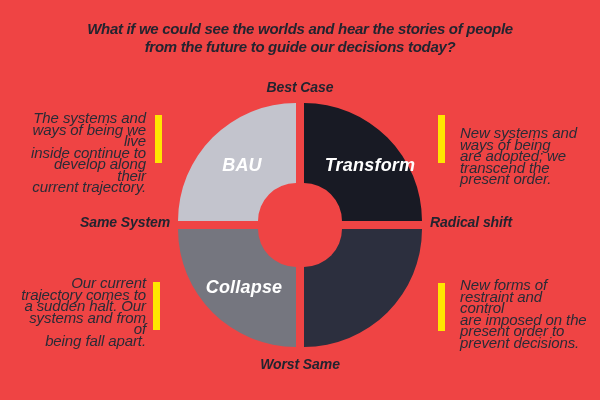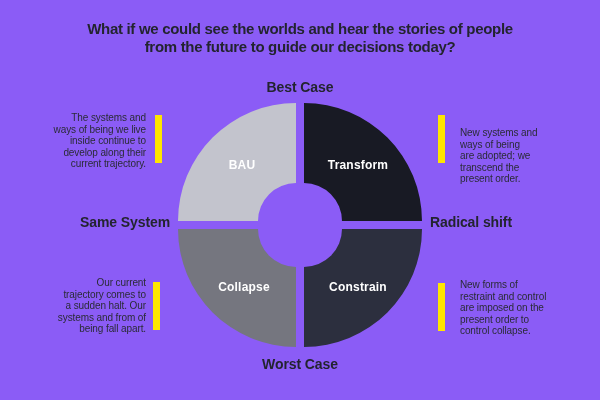--- a/index.html
+++ b/index.html
@@ -4,63 +4,64 @@
 <style>
   html, body { margin: 0; padding: 0; }
   body {
     font-family: "Liberation Sans", "DejaVu Sans", sans-serif;
     background: #ffffff;
   }
   .canvas {
     position: relative;
     width: 600px;
     height: 400px;
-    background: #8b5cf6;
+    background: #ef4444;
     overflow: hidden;
+    font-style: italic;
   }
   .title {
     position: absolute;
     left: 0; right: 0; top: 20px;
     text-align: center;
     font-size: 15px;
     line-height: 17.5px;
     font-weight: 600;
     letter-spacing: -0.3px;
     color: #23242f;
     white-space: pre-line;
   }
   .donut { position: absolute; left: 0; top: 0; }
   .qlabel {
     position: absolute;
     transform: translate(-50%, -50%);
     color: #ffffff;
-    font-size: 12px;
+    font-size: 18px;
     font-weight: bold;
     letter-spacing: 0.2px;
     white-space: nowrap;
   }
   .ql-bau       { left: 242px; top: 165px; }
-  .ql-transform { left: 358px; top: 165px; text-align: center; }
+  .ql-transform { left: 370px; top: 165px; text-align: center; }
   .ql-collapse  { left: 244px; top: 287px; text-align: right; }
   .ql-constrain { left: 358px; top: 287px; }
   .axis {
     position: absolute;
     font-size: 14px;
     font-weight: bold;
     letter-spacing: -0.1px;
     color: #23242f;
     white-space: nowrap;
   }
   .axis-top    { left: 300px; top: 87px;  transform: translate(-50%, -50%); }
   .axis-bottom { left: 300px; top: 364px; transform: translate(-50%, -50%); }
   .axis-left   { right: 430px; top: 222px; transform: translateY(-50%); }
   .axis-right  { left: 430px;  top: 222px; transform: translateY(-50%); }
   .ann {
     position: absolute;
-    font-size: 10px;
+    font-size: 15px;
     line-height: 11.5px;
     letter-spacing: -0.1px;
     font-weight: 500;
     color: #2a2b36;
     white-space: pre-line;
   }
   .ann-tl { left: 24px;  top: 112px; width: 122px; text-align: right; }
   .ann-tr { left: 460px; top: 112px; width: 122px; text-align: left; margin-top: 15px; }
   .ann-bl { left: 20px;  top: 277px; width: 126px; text-align: right; }
   .ann-br { left: 460px; top: 279px; width: 128px; text-align: left; }
@@ -86,24 +87,23 @@
   <svg class="donut" width="600" height="400" viewBox="0 0 600 400" aria-hidden="true">
     <path transform="translate(296,221) rotate(270)" d="M 0 -118 A 118 118 0 0 1 118 0 L 38 0 A 38 38 0 0 0 0 -38 Z" fill="#c3c4cd"></path>
     <path transform="translate(304,221)" d="M 0 -118 A 118 118 0 0 1 118 0 L 38 0 A 38 38 0 0 0 0 -38 Z" fill="#181a24"></path>
     <path transform="translate(296,229) rotate(180)" d="M 0 -118 A 118 118 0 0 1 118 0 L 38 0 A 38 38 0 0 0 0 -38 Z" fill="#75767f"></path>
     <path transform="translate(304,229) rotate(90)" d="M 0 -118 A 118 118 0 0 1 118 0 L 38 0 A 38 38 0 0 0 0 -38 Z" fill="#2c2f3e"></path>
   </svg>
 
   <div class="qlabel ql-bau">BAU</div>
   <div class="qlabel ql-transform">Transform</div>
   <div class="qlabel ql-collapse">Collapse</div>
-  <div class="qlabel ql-constrain">Constrain</div>
 
   <div class="axis axis-top">Best Case</div>
-  <div class="axis axis-bottom">Worst Case</div>
+  <div class="axis axis-bottom">Worst Same</div>
   <div class="axis axis-left">Same System</div>
   <div class="axis axis-right">Radical shift</div>
 
   <div class="bar bar-tl" style="background: rgb(255, 230, 0);"></div>
   <div class="ann ann-tl">The systems and
 ways of being we live
 inside continue to
 develop along their
 current trajectory.</div>
 
@@ -119,15 +119,15 @@
 trajectory comes to
 a sudden halt. Our
 systems and from of
 being fall apart.</div>
 
   <div class="bar bar-br" style="background: rgb(255, 230, 0);"></div>
   <div class="ann ann-br">New forms of
 restraint and control
 are imposed on the
 present order to
-control collapse.</div>
+prevent decisions.</div>
 
 </div>
 
 </body></html>

